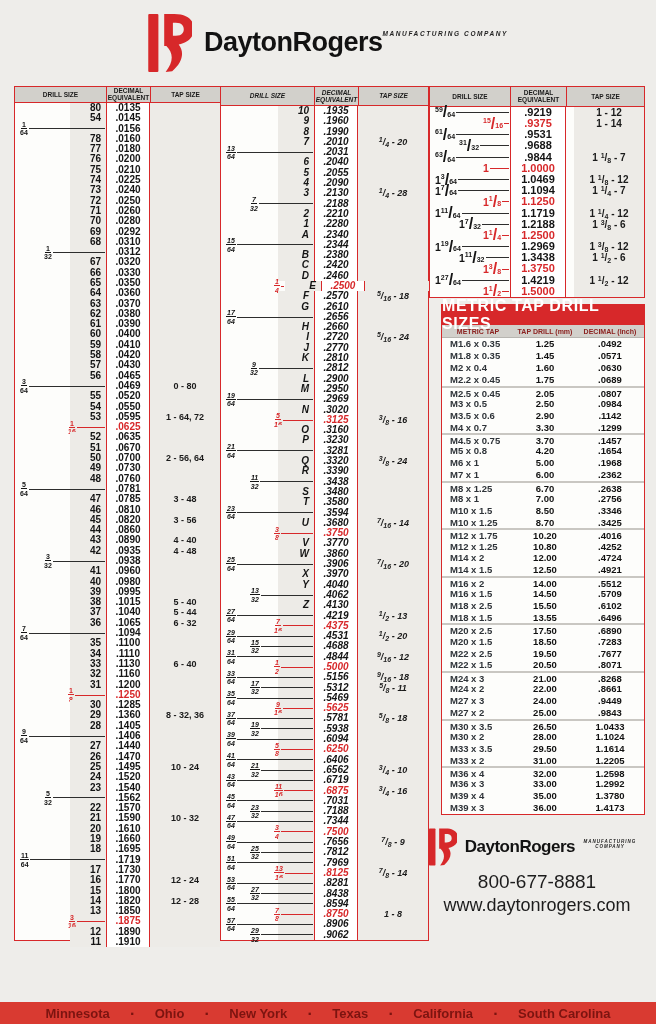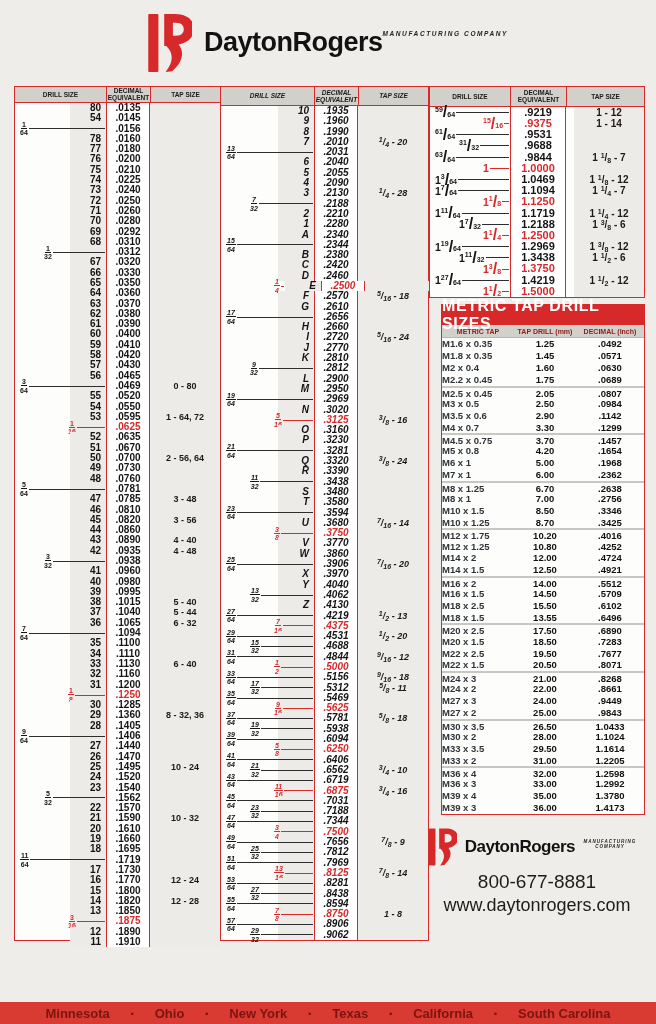--- a/index.html
+++ b/index.html
@@ -55,21 +55,21 @@
 
   
   .mtable{margin:6px 0 0 12px;border:1px solid var(--red);background:#fdfdfb;}
   .mtitle{height:20px;background:var(--red);color:#fff;font-size:16px;letter-spacing:0.6px;
           display:flex;align-items:center;justify-content:center;}
   .mhead{display:grid;grid-template-columns:1fr 62px 68px;height:13px;background:var(--hdrgray);
          font-size:7px;color:var(--darkred);align-items:center;border-bottom:1px solid #b7b5b0;}
   .mhead div{text-align:center;}
   .mrow{display:grid;grid-template-columns:1fr 62px 68px;height:11.9px;font-size:9.5px;align-items:center;}
   .mrow.gb{border-top:2px solid #c9c7c2;}
-  .ml{color:#2e3338;}
+  .ml{padding-left:8px;color:#2e3338;}
   .mm,.md{text-align:center;color:#111;}
 
   
   .contact{display:flex;flex-direction:column;align-items:center;margin-top:12px;}
   .contact .brand-row{display:flex;align-items:center;gap:8px;}
   .contact .brand-l1,.contact .brand-l2{font-size:17px;}
   .contact .brand-sub{font-size:4.5px;letter-spacing:1px;}
   .phone{font-size:19px;font-weight:normal;color:#1c1c1c;margin-top:4px;}
   .website{font-size:18px;font-weight:normal;color:#1c1c1c;margin-top:2px;}
 

